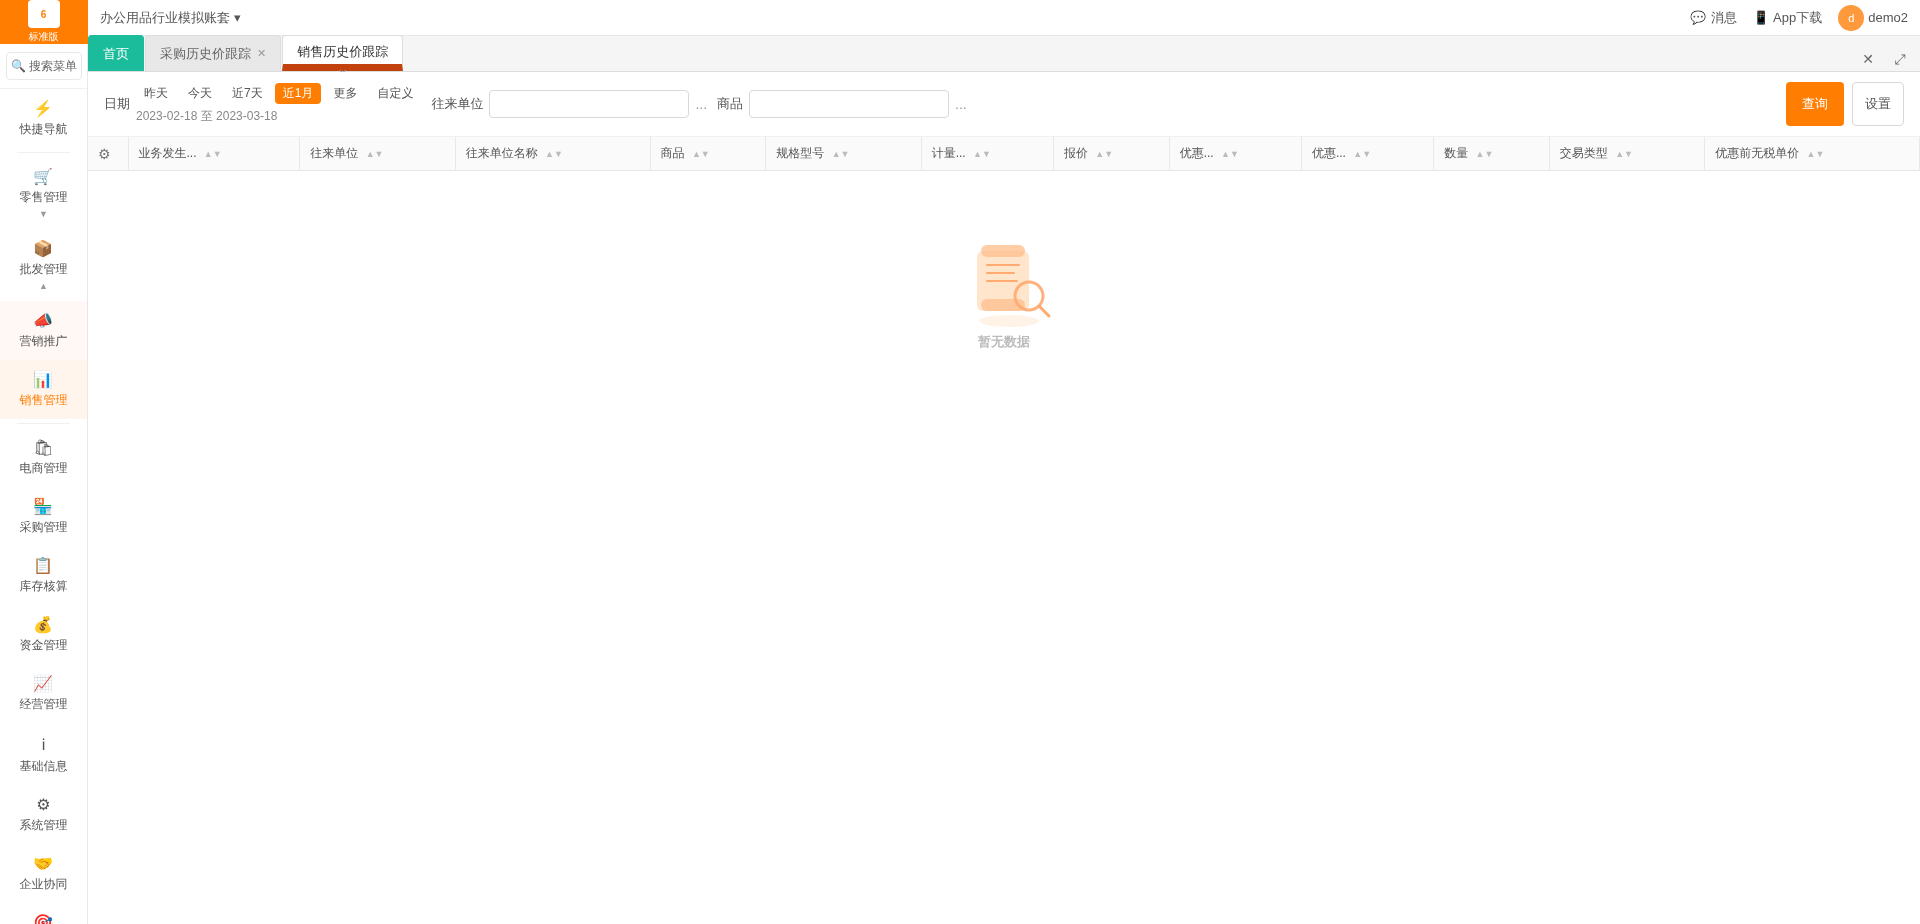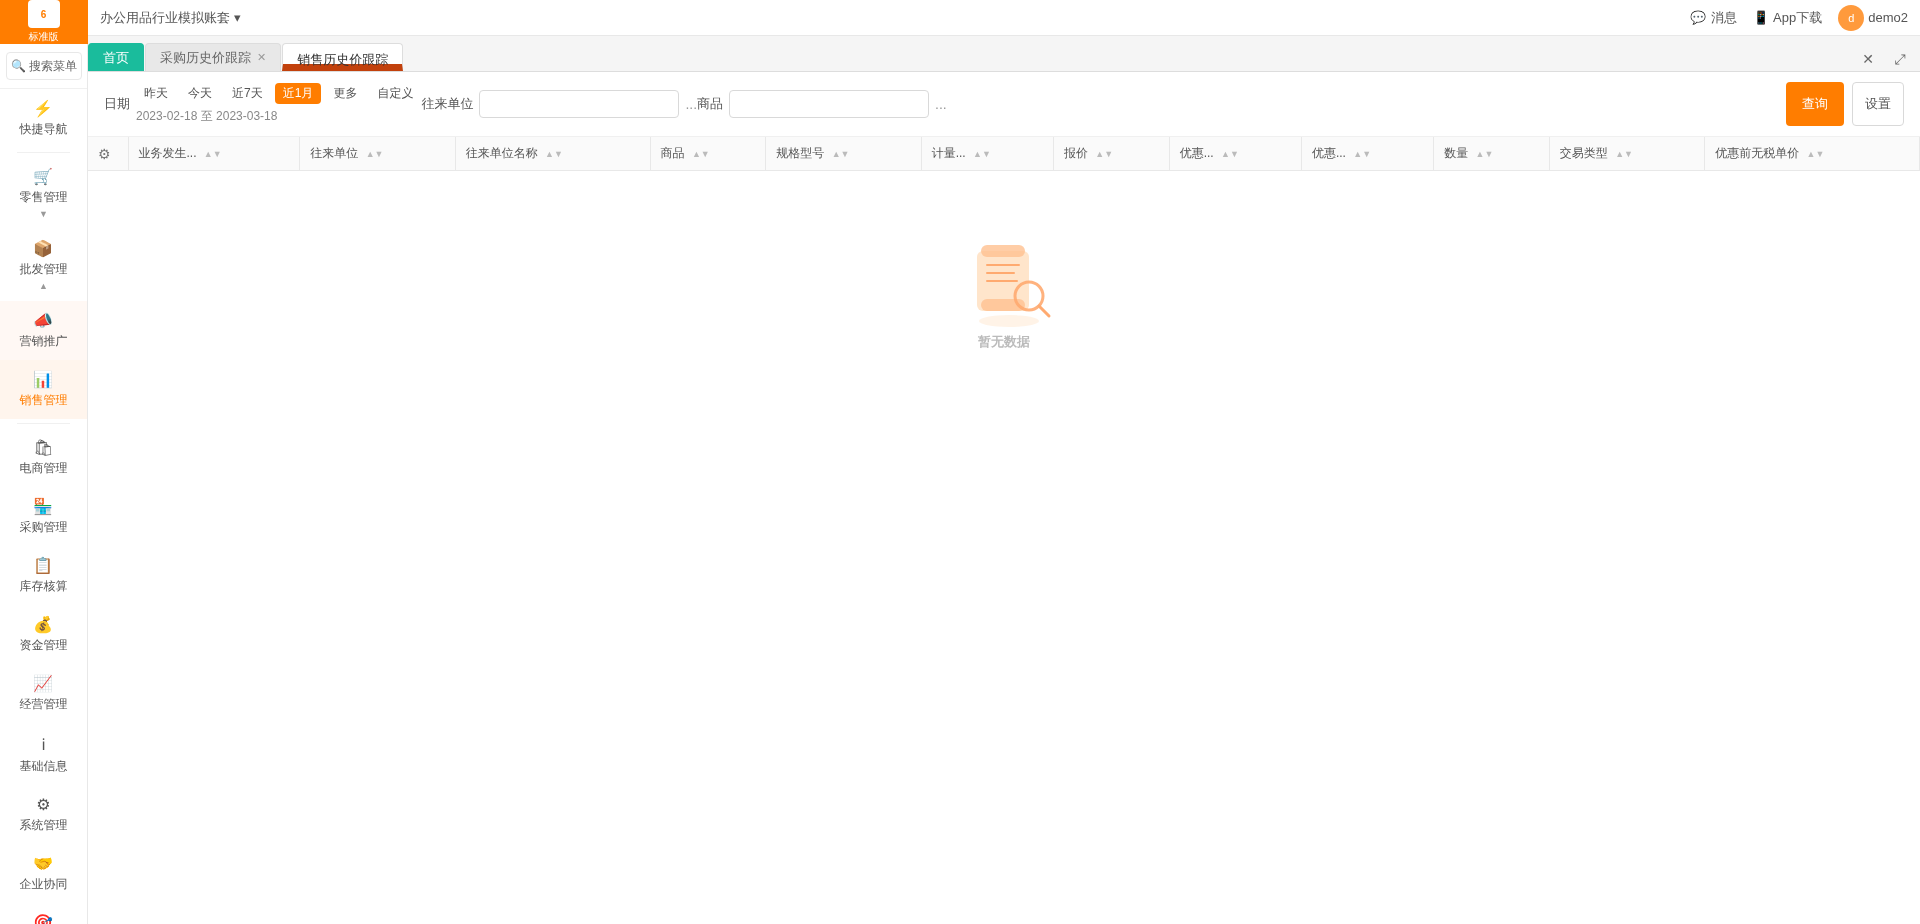--- a/index.html
+++ b/index.html
@@ -26,41 +26,41 @@
 
     
     .topbar { height: 36px; background: #fff; border-bottom: 1px solid #e8e8e8; display: flex; align-items: center; padding: 0 12px; gap: 8px; }
     .topbar-dropdown { font-size: 13px; color: #555; cursor: pointer; display: flex; align-items: center; gap: 4px; }
     .topbar-actions { display: flex; align-items: center; gap: 16px; margin-left: auto; }
     .topbar-action { display: flex; align-items: center; gap: 4px; font-size: 13px; color: #555; cursor: pointer; }
     .topbar-avatar { width: 26px; height: 26px; border-radius: 50%; background: #ff9a3c; display: flex; align-items: center; justify-content: center; color: #fff; font-size: 11px; }
 
     
     .tabs-bar { height: 36px; background: #f5f5f5; display: flex; align-items: flex-end; border-bottom: 1px solid #ddd; padding-left: 0; }
-    .tab { height: 28px; padding: 7px 14px; display: flex; align-items: center; gap: 6px; cursor: pointer; font-size: 13px; background: #e8e8e8; color: #666; border: 1px solid #ddd; border-bottom: none; margin-right: 1px; border-radius: 4px 4px 0 0; }
+    .tab { height: 36px; padding: 7px 14px; display: flex; align-items: center; gap: 6px; cursor: pointer; font-size: 13px; background: #e8e8e8; color: #666; border: 1px solid #ddd; border-bottom: none; margin-right: 1px; border-radius: 4px 4px 0 0; }
     .tab.active { background: #fff; color: #333; border-bottom: 7px solid #c2410c; flex-direction: column; }
     .tab .close-icon { font-size: 11px; color: #999; cursor: pointer; }
     .tab-home { background: #1abc9c; color: #fff; border-color: #1abc9c; }
     .tab-window-btns { margin-left: auto; display: flex; align-items: center; gap: 8px; padding-right: 8px; }
     .tab-window-btn { width: 24px; height: 24px; display: flex; align-items: center; justify-content: center; cursor: pointer; color: #666; font-size: 14px; }
 
     
     .content { flex: 1; background: #fff; padding: 0; overflow: auto; display: flex; flex-direction: column; }
 
     
     .page-header { padding: 12px 16px 8px; background: #fff; border-bottom: 1px solid #f0f0f0; display: flex; align-items: center; justify-content: space-between; }
     .page-title { font-size: 16px; font-weight: bold; color: #333; }
     .page-header-actions { display: flex; align-items: center; gap: 12px; }
     .header-action-btn { display: flex; align-items: center; gap: 4px; font-size: 13px; color: #555; cursor: pointer; }
     .checkbox-label { display: flex; align-items: center; gap: 4px; font-size: 13px; color: #555; cursor: pointer; }
     .checkbox-checked { width: 14px; height: 14px; background: #ff7d00; border-radius: 3px; display: flex; align-items: center; justify-content: center; }
     .checkbox-checked::after { content: '✓'; color: #fff; font-size: 10px; }
 
     
-    .filter-bar { padding: 10px 16px; background: #fff; border-bottom: 1px solid #f0f0f0; display: flex; align-items: center; flex-wrap: wrap; }
+    .filter-bar { padding: 10px 16px; background: #fff; border-bottom: 1px solid #f0f0f0; display: flex; align-items: center; flex-wrap: wrap; gap: 10px; }
     .filter-group { display: flex; align-items: center; gap: 6px; }
     .filter-label { font-size: 13px; color: #555; }
     .date-chips { display: flex; align-items: center; gap: 4px; }
     .date-chip { padding: 2px 8px; border-radius: 4px; font-size: 12px; color: #555; cursor: pointer; }
     .date-chip.active { background: #ff7d00; color: #fff; border-radius: 4px; }
     .date-range { font-size: 12px; color: #888; margin-top: 2px; }
     .filter-input-group { display: flex; align-items: center; gap: 6px; }
     .filter-input { height: 28px; border: 1px solid #d9d9d9; border-radius: 4px; padding: 0 8px; font-size: 13px; width: 200px; outline: none; }
     .filter-dots { color: #999; font-size: 14px; cursor: pointer; }
     .filter-actions { margin-left: auto; display: flex; gap: 8px; }

